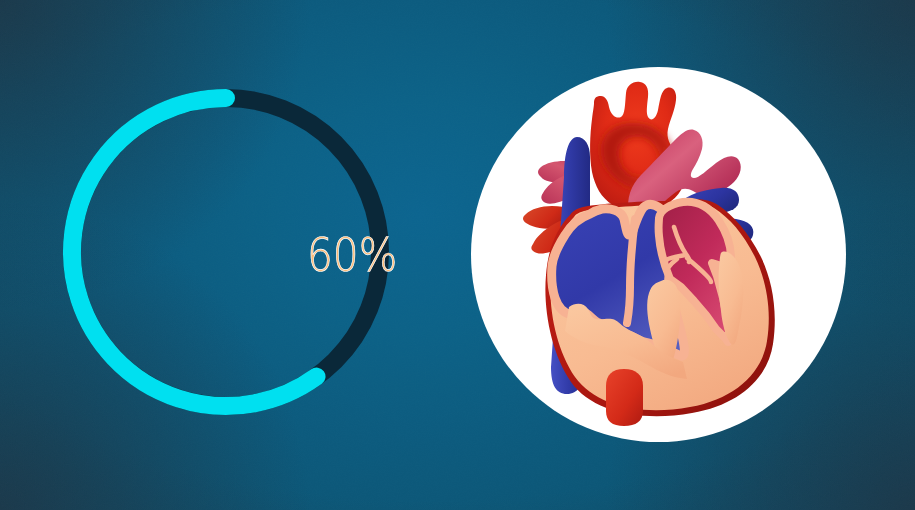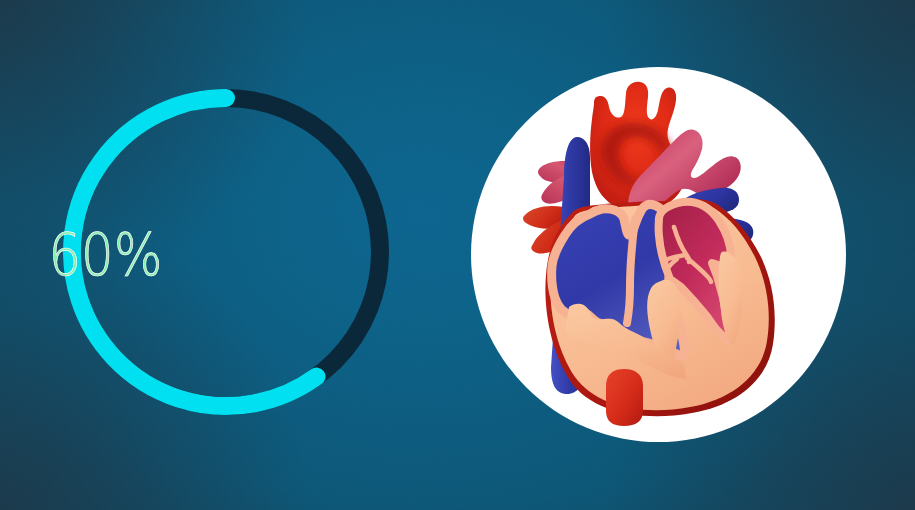--- a/index.html
+++ b/index.html
@@ -17,22 +17,22 @@
       background:
         radial-gradient(circle 430px at 0% 0%, rgba(30,53,69,.80) 0%, rgba(30,53,69,0) 72%),
         radial-gradient(circle 430px at 100% 0%, rgba(30,53,69,.80) 0%, rgba(30,53,69,0) 72%),
         radial-gradient(circle 430px at 0% 100%, rgba(30,53,69,.80) 0%, rgba(30,53,69,0) 72%),
         radial-gradient(circle 430px at 100% 100%, rgba(30,53,69,.80) 0%, rgba(30,53,69,0) 72%);}
   .bg-noise{position:absolute;left:0;top:0;width:915px;height:510px;opacity:.5;}
 
   .gauge{position:absolute;left:45px;top:71px;width:362px;height:362px;}
   .gauge svg{display:block;}
   .gauge-label{position:absolute;left:-4px;top:3px;width:362px;height:362px;
-    display:flex;align-items:center;justify-content:flex-start;
-    color:#86efac;font-size:58px;font-weight:200;letter-spacing:0;
+    display:flex;align-items:center;justify-content:flex-end;
+    color:#fdba74;font-size:46px;font-weight:200;letter-spacing:0;
     line-height:1;}
   .gauge-label > span{display:inline-block;transform:scaleX(.885);transform-origin:center;
     -webkit-text-stroke:0.7px #ffffff;}
 
   .heart-wrap{position:absolute;left:471px;top:67px;width:375px;height:375px;}
   .heart-wrap svg{display:block;}
 </style>
 </head>
 <body>
 

